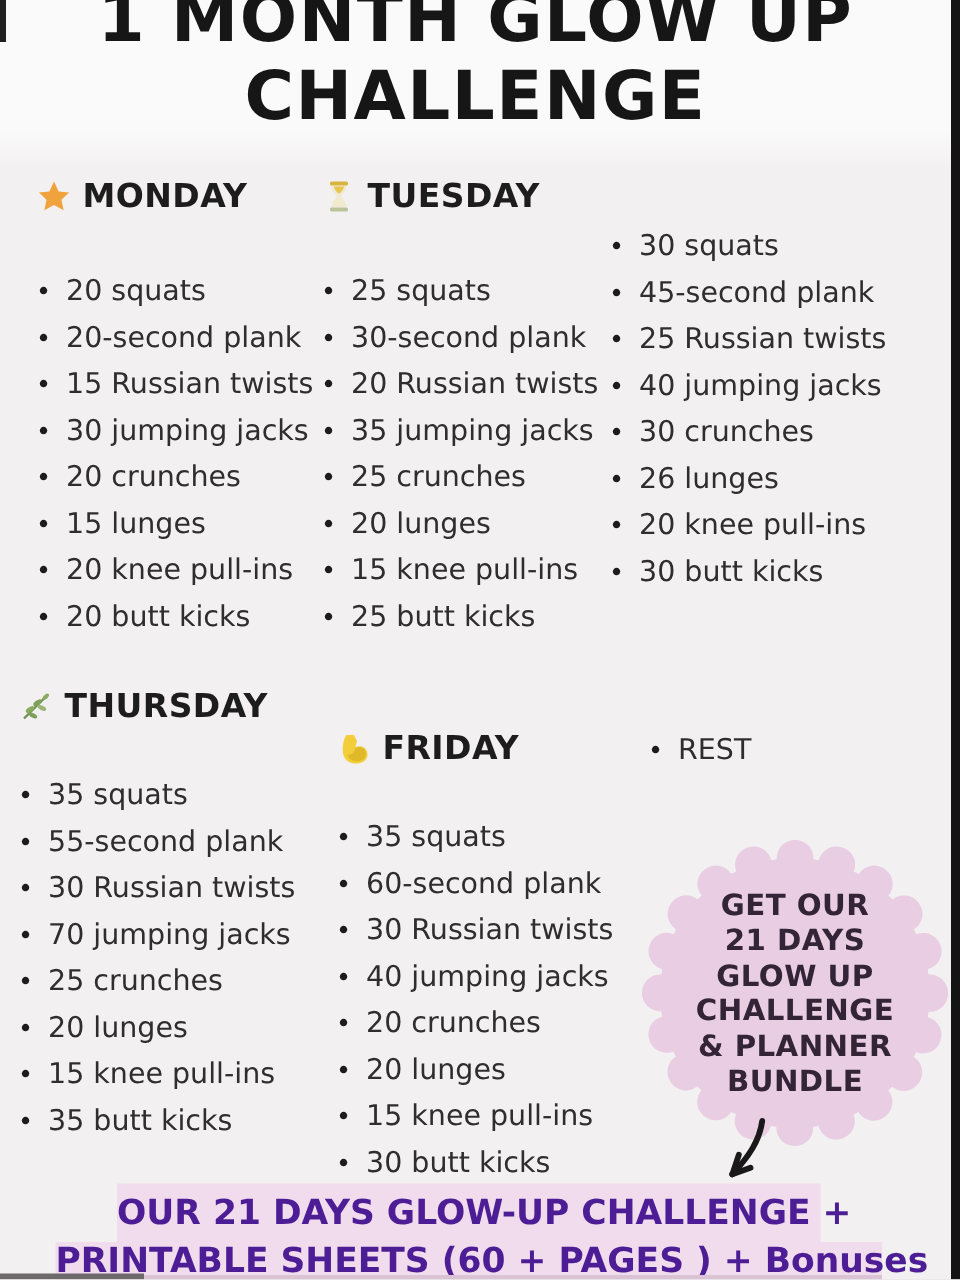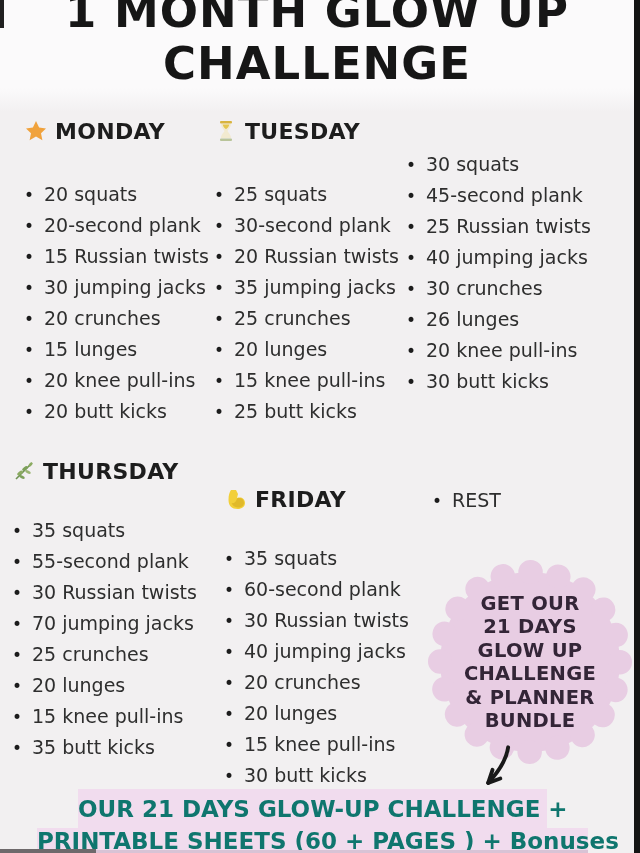--- a/index.html
+++ b/index.html
@@ -26,21 +26,21 @@
   ul.xlist li{display:flex;align-items:baseline;height:31px;font-size:19px;color:#2e2e2e;white-space:nowrap;}
   ul.xlist .bullet{width:20px;flex:0 0 auto;font-size:17px;color:#1c1c1c;}
 
   .badge{position:absolute;left:424px;top:556px;width:212px;height:212px;}
   .badge svg{position:absolute;inset:0;}
   .badge-text{position:absolute;inset:0;display:flex;flex-direction:column;align-items:center;justify-content:center;
     text-align:center;font-weight:bold;font-size:19.5px;line-height:23.5px;color:#332537;letter-spacing:.3px;}
 
   .arrow{position:absolute;left:470px;top:742px;width:52px;height:54px;}
 
-  .banner-line{position:absolute;font-weight:bold;color:#0f766e;text-align:center;white-space:nowrap;}
+  .banner-line{position:absolute;font-weight:bold;color:#4c1d95;text-align:center;white-space:nowrap;}
   .banner1{left:78px;top:789px;width:469px;height:39px;background:#f1dcee;font-size:23px;line-height:41px;}
   .banner2{left:37px;top:828px;width:551px;height:32px;background:#f1dcee;font-size:23px;line-height:27px;}
 </style>
 </head>
 <body>
 
 <div id="canvas">
 
   <div class="title">
     <div>1 MONTH GLOW UP</div>

